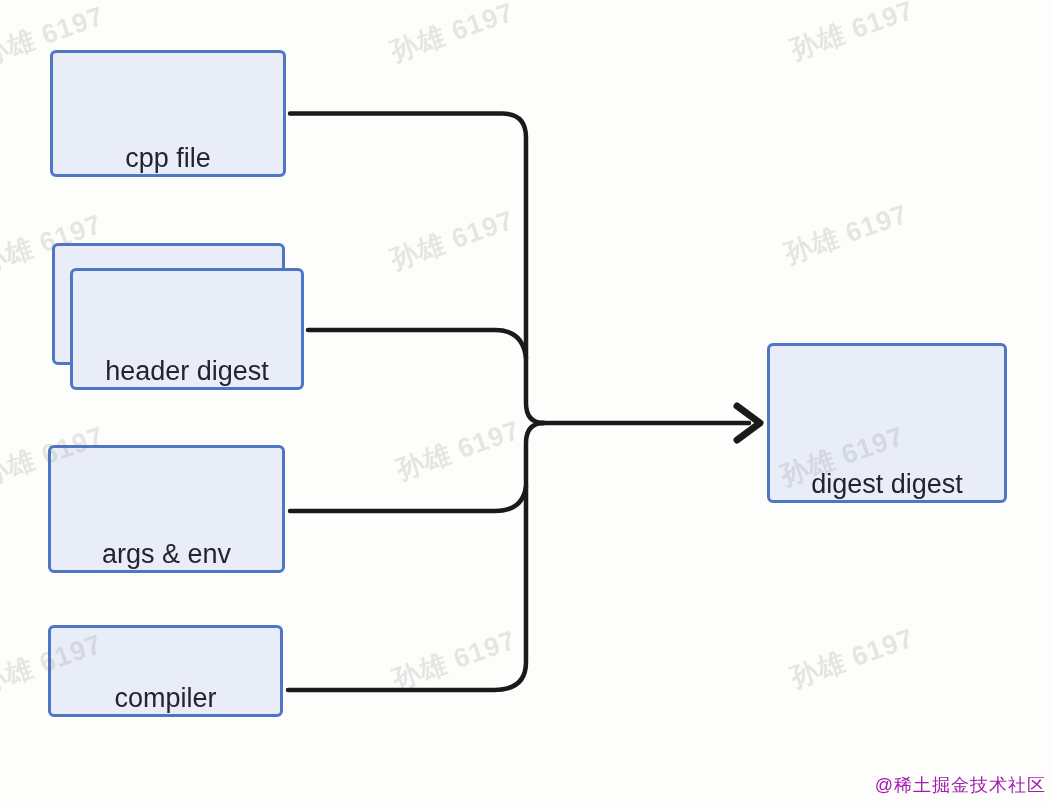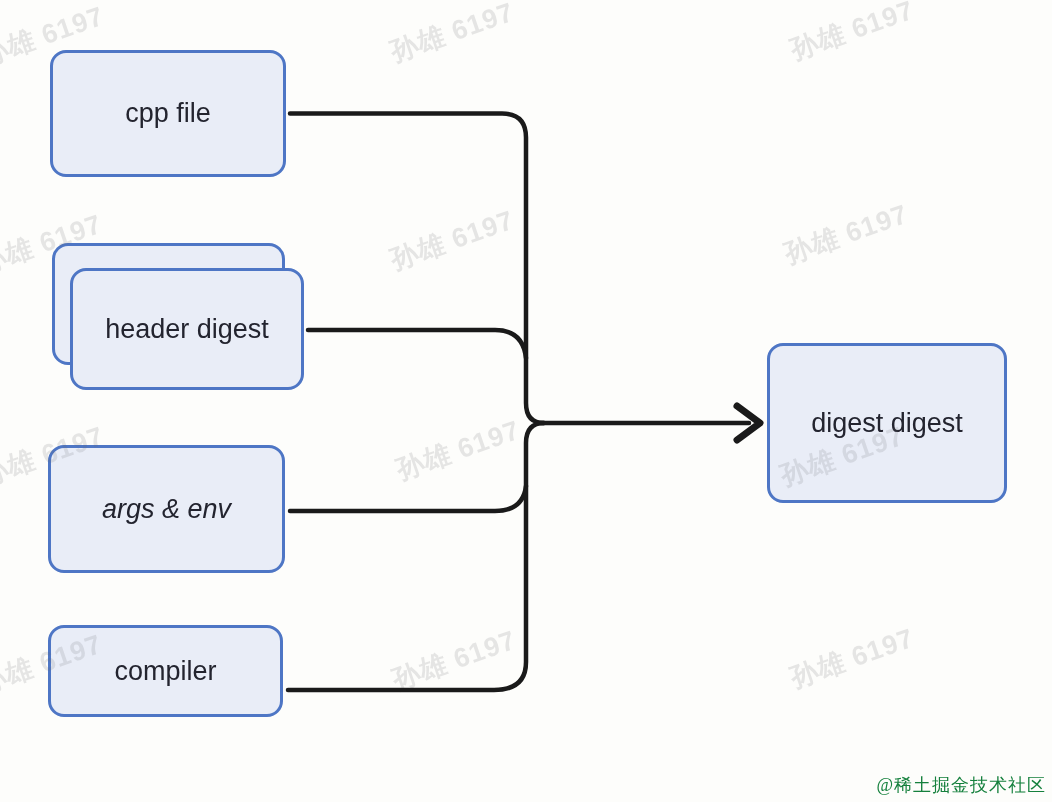--- a/index.html
+++ b/index.html
@@ -29,45 +29,45 @@
   .wm:nth-child(8)  { left: 394px; top: 432px; }
   .wm:nth-child(9)  { left: 778px; top: 438px; }
   .wm:nth-child(10) { left: -24px; top: 646px; }
   .wm:nth-child(11) { left: 390px; top: 642px; }
   .wm:nth-child(12) { left: 788px; top: 640px; }
   
   .node {
     position: absolute; z-index: 1;
     background: #e9edf7;
     border: 3.5px solid #4e76c5;
-    border-radius: 16px;
+    border-radius: 6px;
     box-sizing: border-box;
-    display: flex; align-items: center; justify-content: center;
+    display: flex; align-items: flex-end; justify-content: center;
   }
   .node-label { font-size: 27px; color: #23242f; white-space: nowrap; }
   .node-cpp      { left: 50px;  top: 50px;  width: 236px; height: 127px; }
   .node-hdr-back { left: 52px;  top: 243px; width: 233px; height: 122px; }
   .node-hdr      { left: 70px;  top: 268px; width: 234px; height: 122px; }
-  .node-args     { left: 48px;  top: 445px; width: 237px; height: 128px; font-style: italic; }
+  .node-args     { left: 48px;  top: 445px; width: 237px; height: 128px; }
   .node-compiler { left: 48px;  top: 625px; width: 235px; height: 92px; }
   .node-digest   { left: 767px; top: 343px; width: 240px; height: 160px; }
   
   .wires { position: absolute; inset: 0; z-index: 3; pointer-events: none; }
   
   .edge-label {
     position: absolute; z-index: 4;
     left: 561px; top: 361px;
     font-size: 26px; color: #2a2b33; white-space: nowrap;
   }
   .credit {
     position: absolute; z-index: 4;
     right: 6px; bottom: 5px;
     font-size: 18px; letter-spacing: 1px;
-    color: #15803d;
-    font-family: Liberation Serif, serif;
+    color: #a21caf;
+    font-family: Liberation Sans, sans-serif;
   }
 </style>
 </head>
 <body>
 
 <div class="canvas">
 
   <div class="node node-cpp">
     <span class="node-label">cpp file</span>
   </div>

